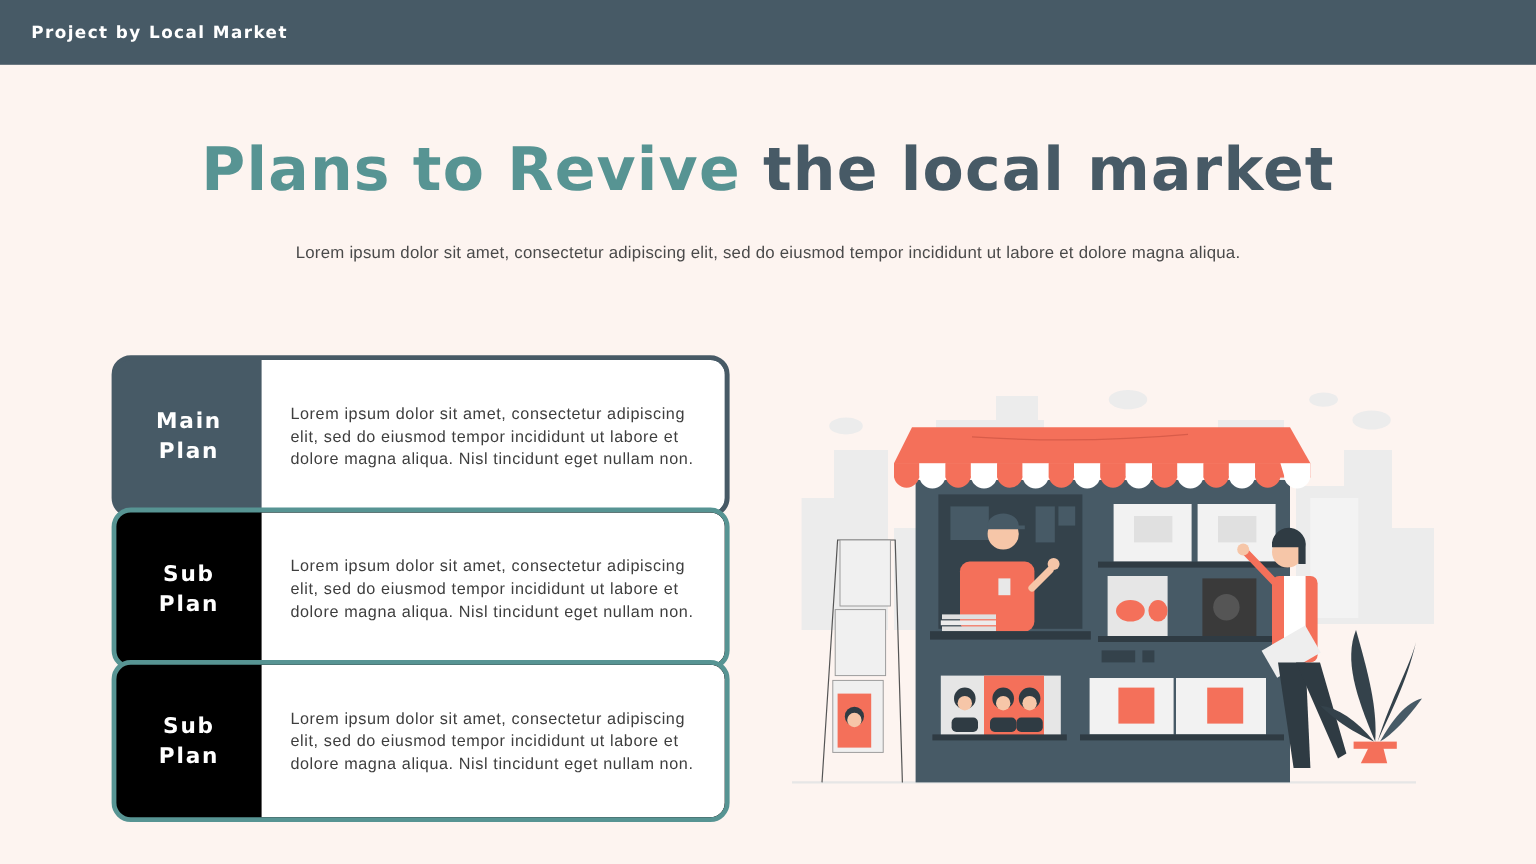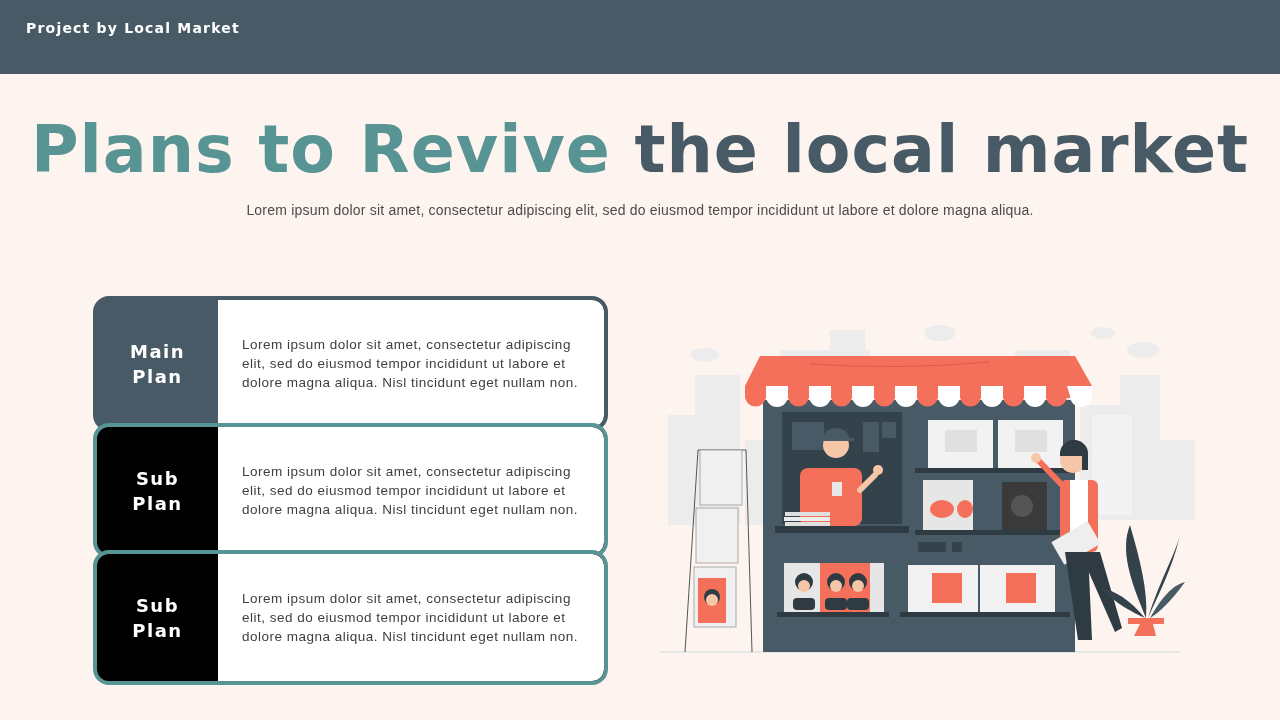--- a/index.html
+++ b/index.html
@@ -1,22 +1,22 @@
 <!DOCTYPE html>
 <html><head>
 <meta charset="utf-8">
 <style>
   * { box-sizing: border-box; margin: 0; padding: 0; }
   html, body { width: 1280px; height: 720px; overflow: hidden; }
   body { background: #fdf4f0; font-family: "Liberation Sans", sans-serif; position: relative; }
 
-  .topbar { position: absolute; left: 0; top: 0; width: 1280px; height: 74px; background: #475a66; }
+  .topbar { position: absolute; left: 0; top: 0; width: 1280px; height: 54px; background: #475a66; }
   .topbar .brand { position: absolute; left: 26px; top: 20px; color: #ffffff; font-family: "DejaVu Sans", sans-serif; font-weight: bold; font-size: 14px; letter-spacing: 1.2px; }
 
-  .title { position: absolute; left: 0; top: 112px; width: 1280px; text-align: center; font-family: "DejaVu Sans", sans-serif; font-weight: bold; font-size: 65px; letter-spacing: 1px; }
+  .title { position: absolute; left: 0; top: 112px; width: 1280px; text-align: center; font-family: "DejaVu Sans", sans-serif; font-weight: bold; font-size: 50px; letter-spacing: 1px; }
   .title .accent { color: #579493; }
   .title .dark { color: #475a66; }
 
   .subtitle { position: absolute; left: 0; top: 202px; width: 1280px; text-align: center; color: #4a4a4a; font-family: "Liberation Sans", sans-serif; font-size: 14px; letter-spacing: 0.2px; }
 
   .plan { position: absolute; left: 93px; width: 515px; height: 135px; border-radius: 16px; border: 4px solid; display: flex; overflow: hidden; }
   .plan.main { border-color: #475a66; background: #475a66; }
   .plan.sub { border-color: #579493; background: #000000; }
   .plan .label { width: 121px; display: flex; align-items: center; justify-content: center; text-align: center; color: #ffffff; font-family: "DejaVu Sans", sans-serif; font-weight: bold; font-size: 18px; line-height: 25px; letter-spacing: 1.5px; white-space: pre-line; }
   .plan .body { flex: 1; background: #ffffff; border-radius: 0 12px 12px 0; display: flex; align-items: center; padding-left: 24px; padding-right: 12px; color: #3e3e3e; font-size: 13.5px; line-height: 19px; letter-spacing: 0.5px; }

